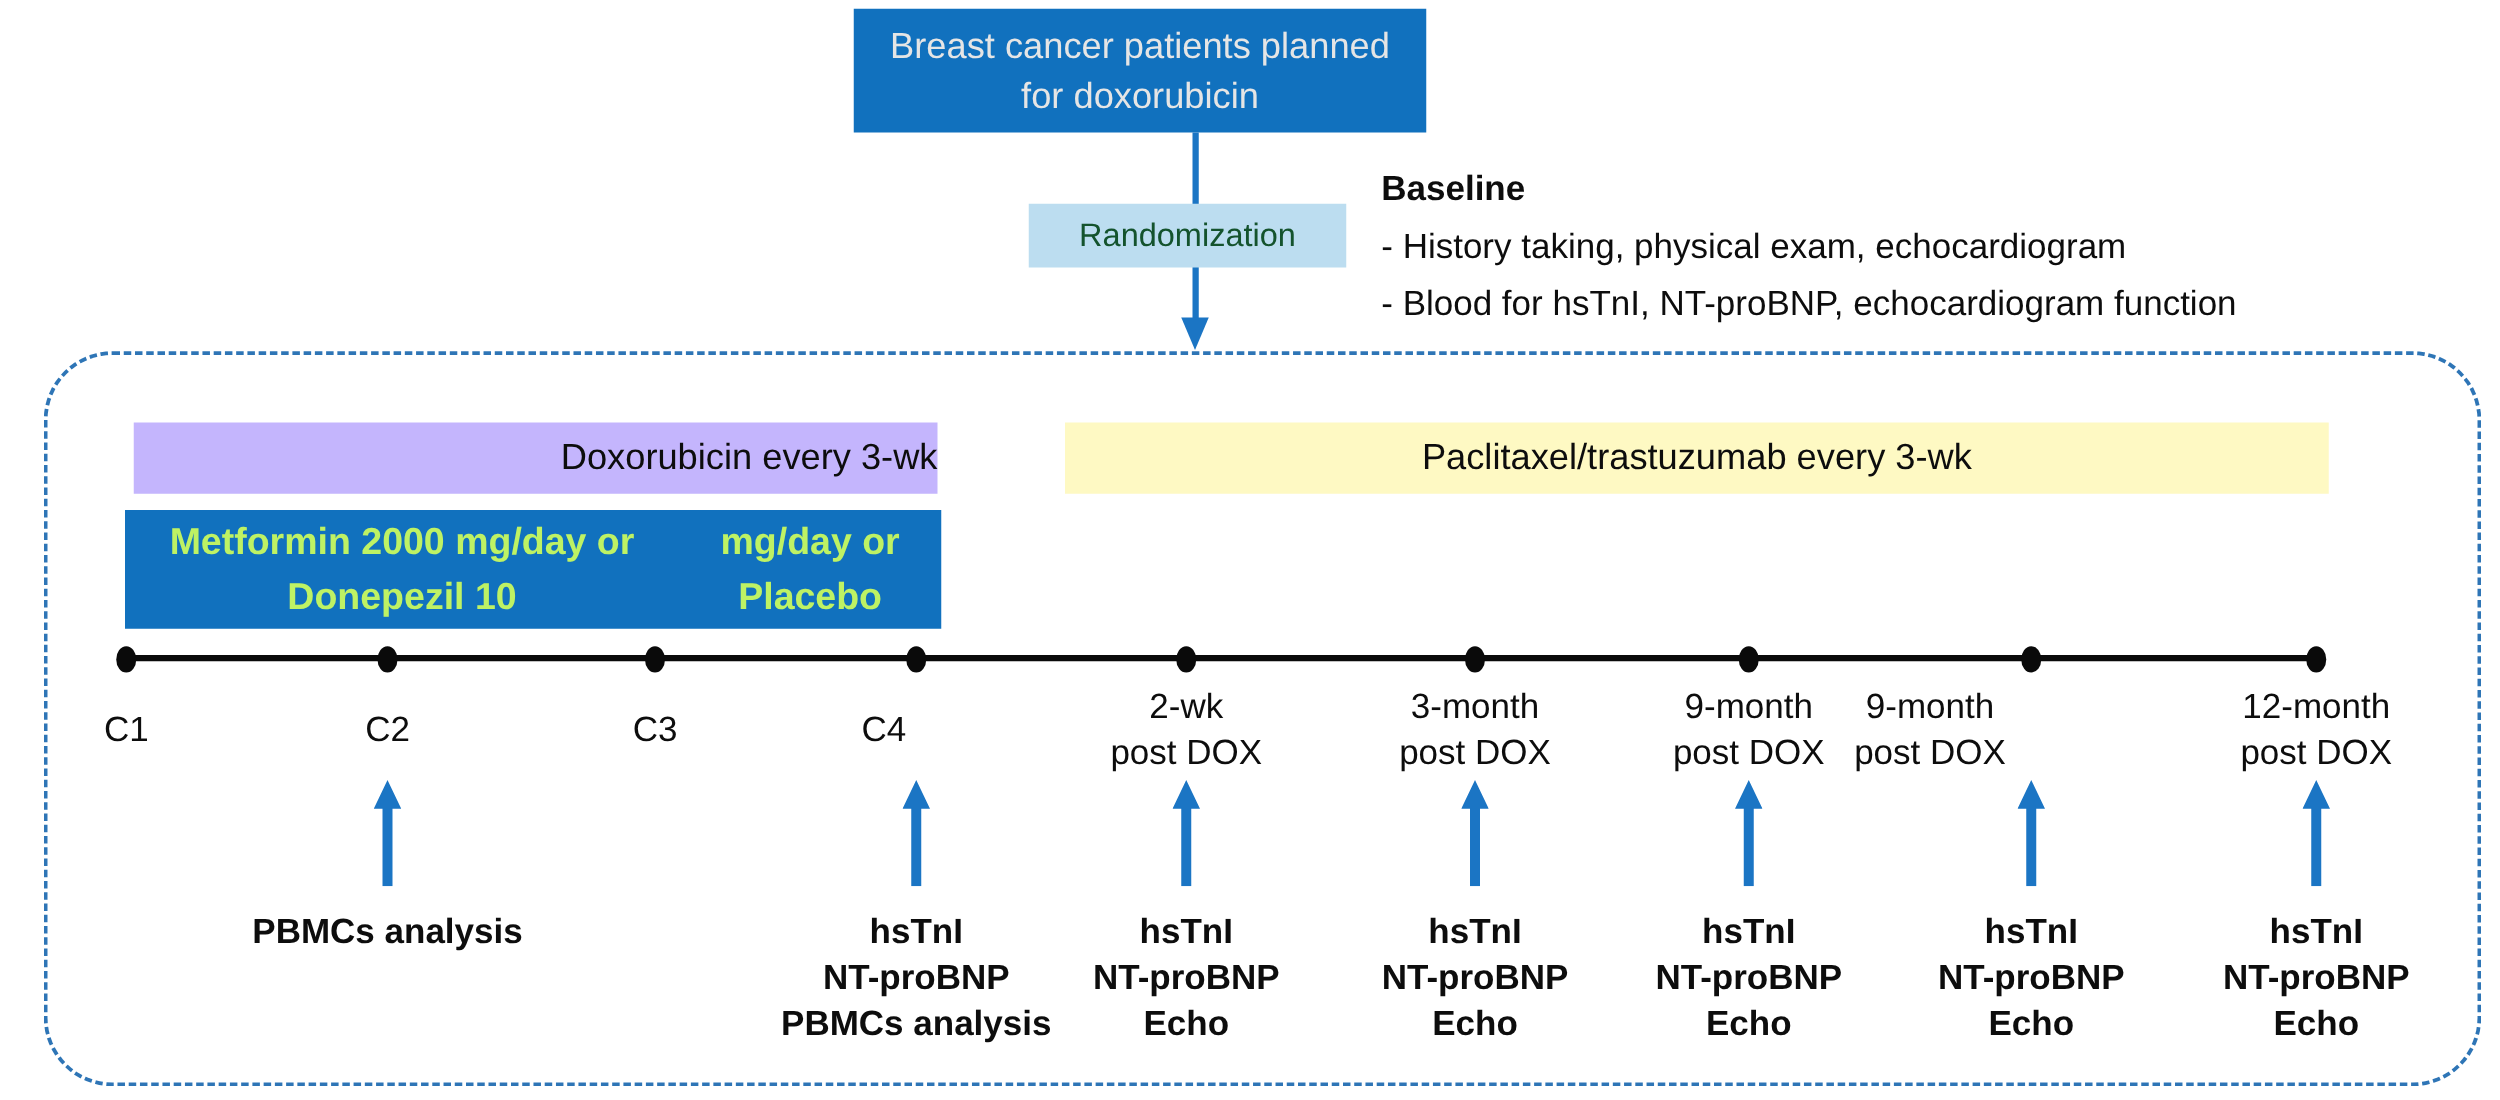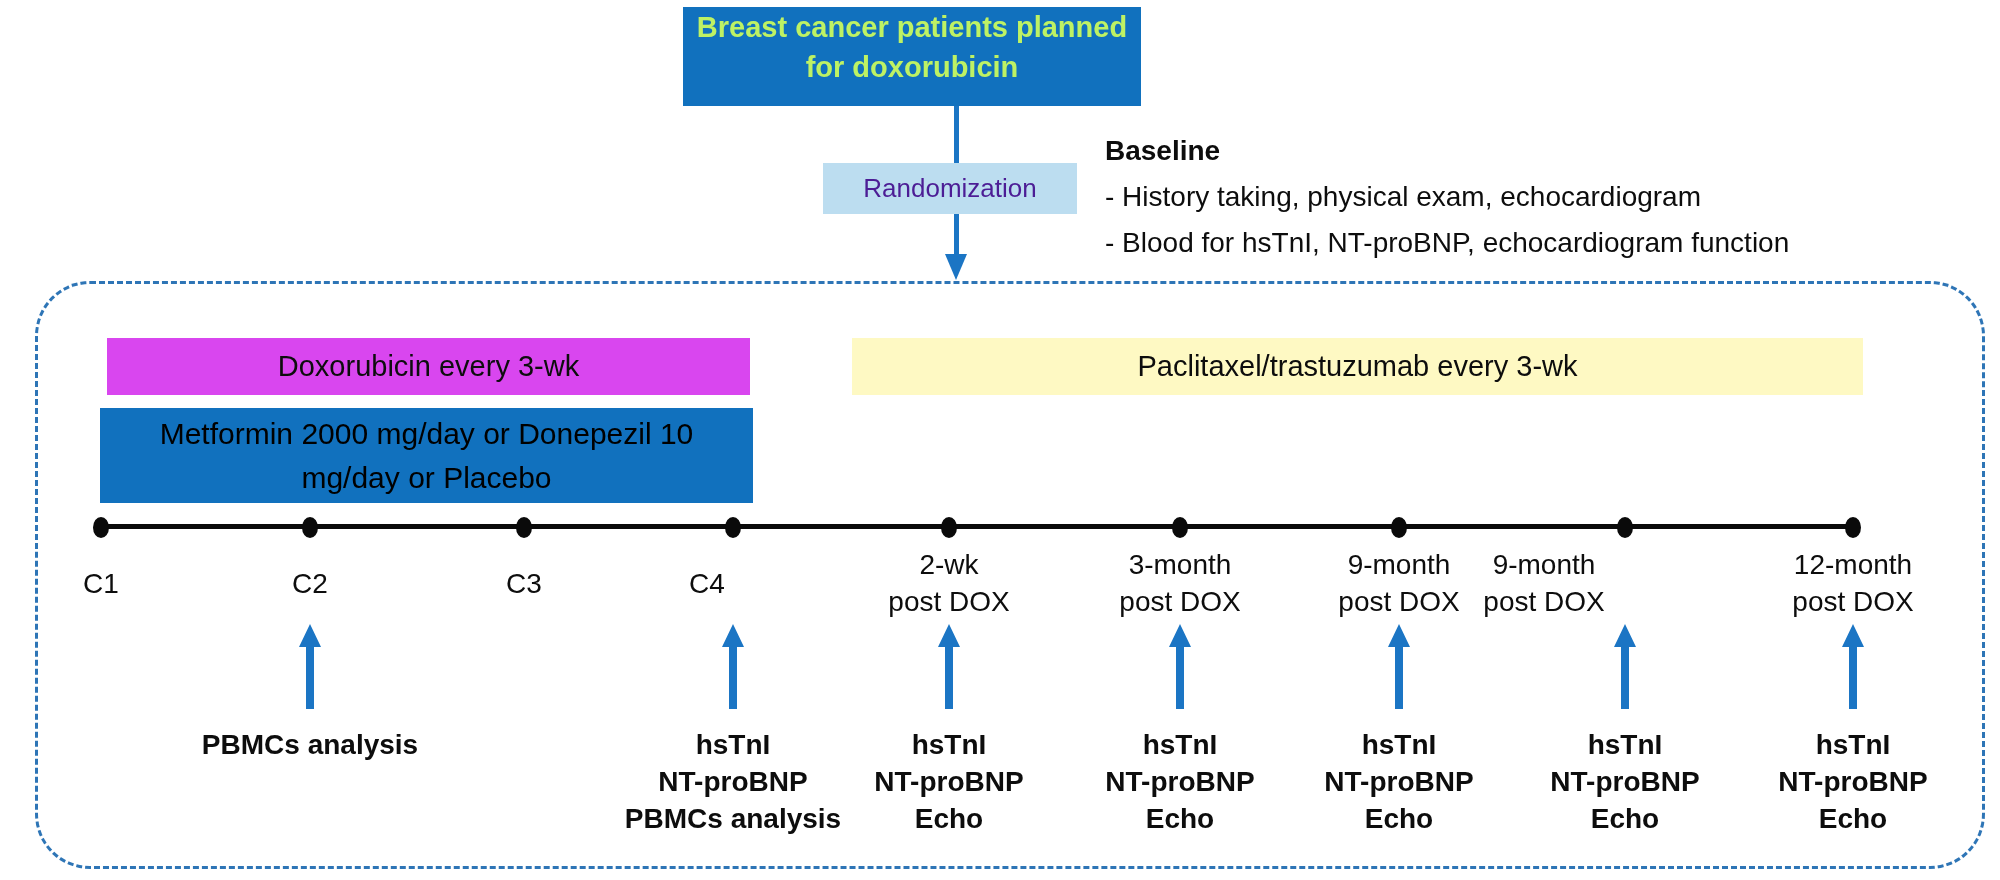--- a/index.html
+++ b/index.html
@@ -5,53 +5,53 @@
   html,body{margin:0;padding:0;background:#ffffff;}
   .canvas{
     position:relative;width:2000px;height:880px;background:#ffffff;
     font-family:"Liberation Sans",sans-serif;color:#0d0d0d;overflow:hidden;
   }
   .abs{position:absolute;}
 
   
   .top-box{
     left:683px;top:7px;width:458px;height:99px;background:#1171BE;
-    display:flex;flex-direction:column;justify-content:flex-start;align-items:center;
-    color:#bef264;font-size:29px;font-weight:700;line-height:40px;text-align:center;
+    display:flex;flex-direction:column;justify-content:center;align-items:center;
+    color:#e5e5e5;font-size:29px;font-weight:400;line-height:40px;text-align:center;
   }
   .connector-shaft{left:954px;top:106px;width:5px;height:150px;background:#1B75C4;}
   .connector-head{
     left:945px;top:254px;width:0;height:0;
     border-left:11px solid transparent;border-right:11px solid transparent;
     border-top:26px solid #1B75C4;
   }
   .randomization-box{
     left:823px;top:163px;width:254px;height:51px;background:#BCDDF0;
     display:flex;justify-content:center;align-items:center;
-    font-size:26px;color:#4c1d95;z-index:2;
+    font-size:26px;color:#14532d;z-index:2;
   }
   .baseline-block{left:1105px;top:128px;font-size:28px;line-height:46px;white-space:nowrap;}
   .baseline-block .heading{font-weight:700;}
 
   
   .dashed-frame{
     left:35px;top:281px;width:1944px;height:582px;
     border:3px dashed #2E75B6;border-radius:55px;background:transparent;
   }
 
   
   .bar{
     display:flex;justify-content:center;align-items:center;text-align:center;
     font-size:29px;
   }
-  .bar-dox{left:107px;top:338px;width:643px;height:57px;background:#d946ef;color:#0d0d0d;}
+  .bar-dox{left:107px;top:338px;width:643px;height:57px;background:#c4b5fd;color:#0d0d0d;justify-content:flex-end;}
   .bar-pac{left:852px;top:338px;width:1011px;height:57px;background:#fef9c3;color:#0d0d0d;}
   .bar-drug{
-    left:100px;top:408px;width:653px;height:95px;background:#1171BE;color:#000000;
-    flex-direction:column;font-weight:400;font-size:30px;line-height:44px;
+    left:100px;top:408px;width:653px;height:95px;background:#1171BE;color:#bef264;
+    flex-direction:row;font-weight:700;font-size:30px;line-height:44px;
   }
 
   
   .timeline-line{left:100px;top:524px;width:1757px;height:5px;background:#0a0a0a;}
   .dot{width:16px;height:21px;border-radius:50%;background:#0a0a0a;top:517px;}
 
   .tick-label{
     top:549px;height:68px;transform:translateX(-50%);
     display:flex;flex-direction:column;justify-content:center;
     text-align:center;font-size:28px;line-height:37px;white-space:nowrap;

